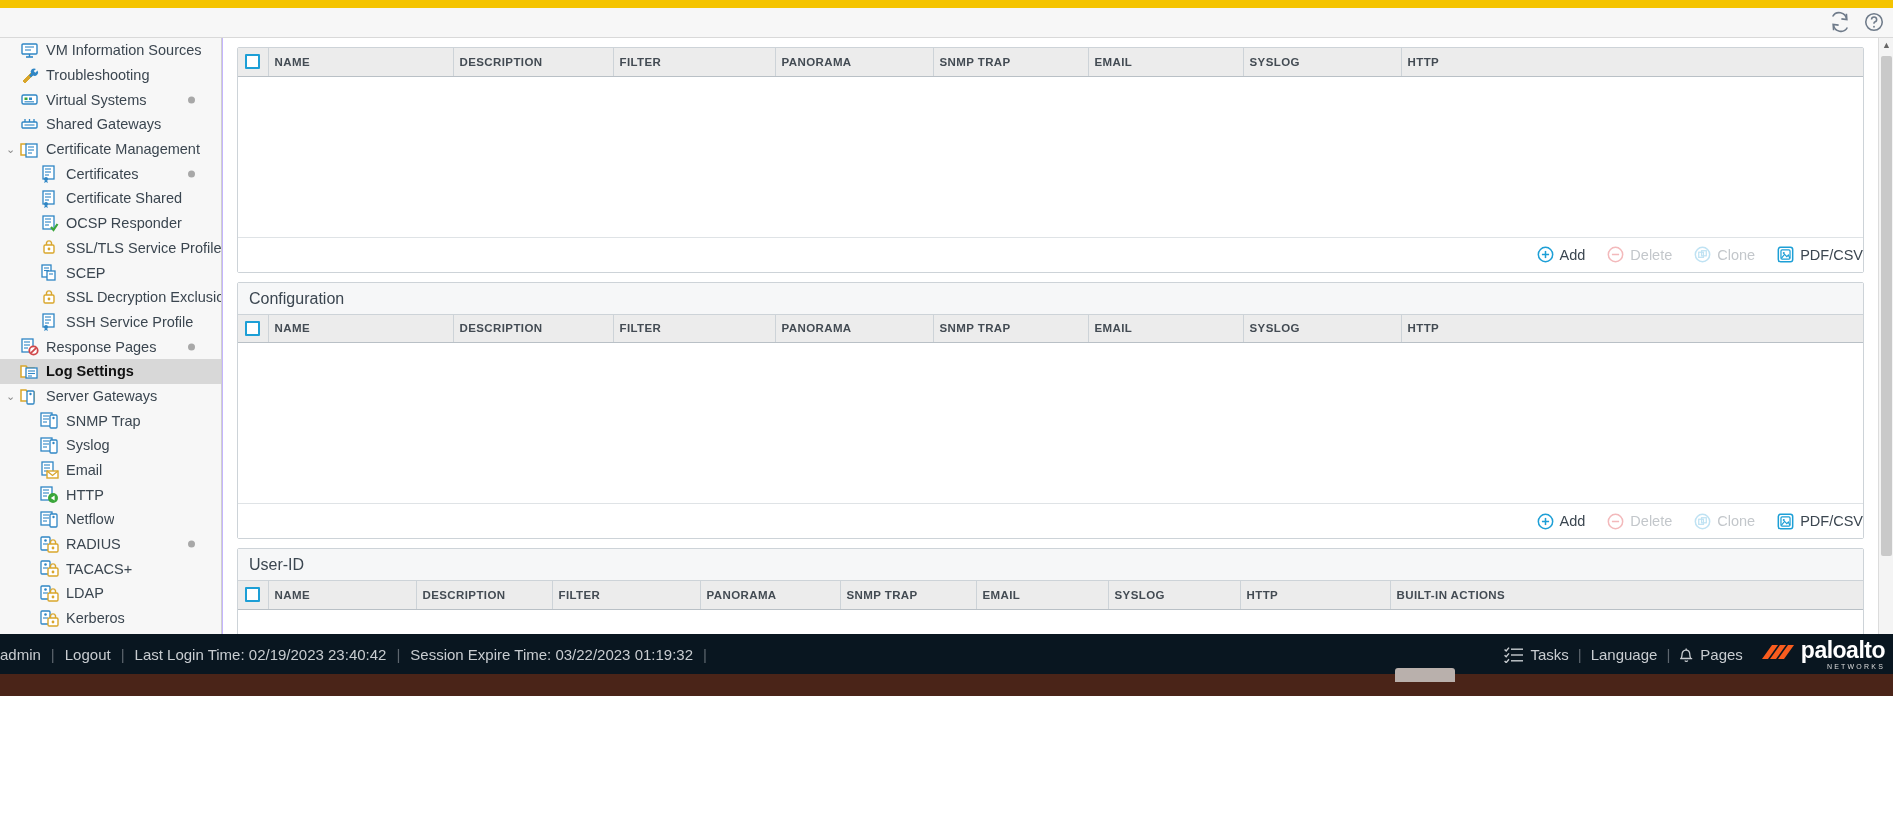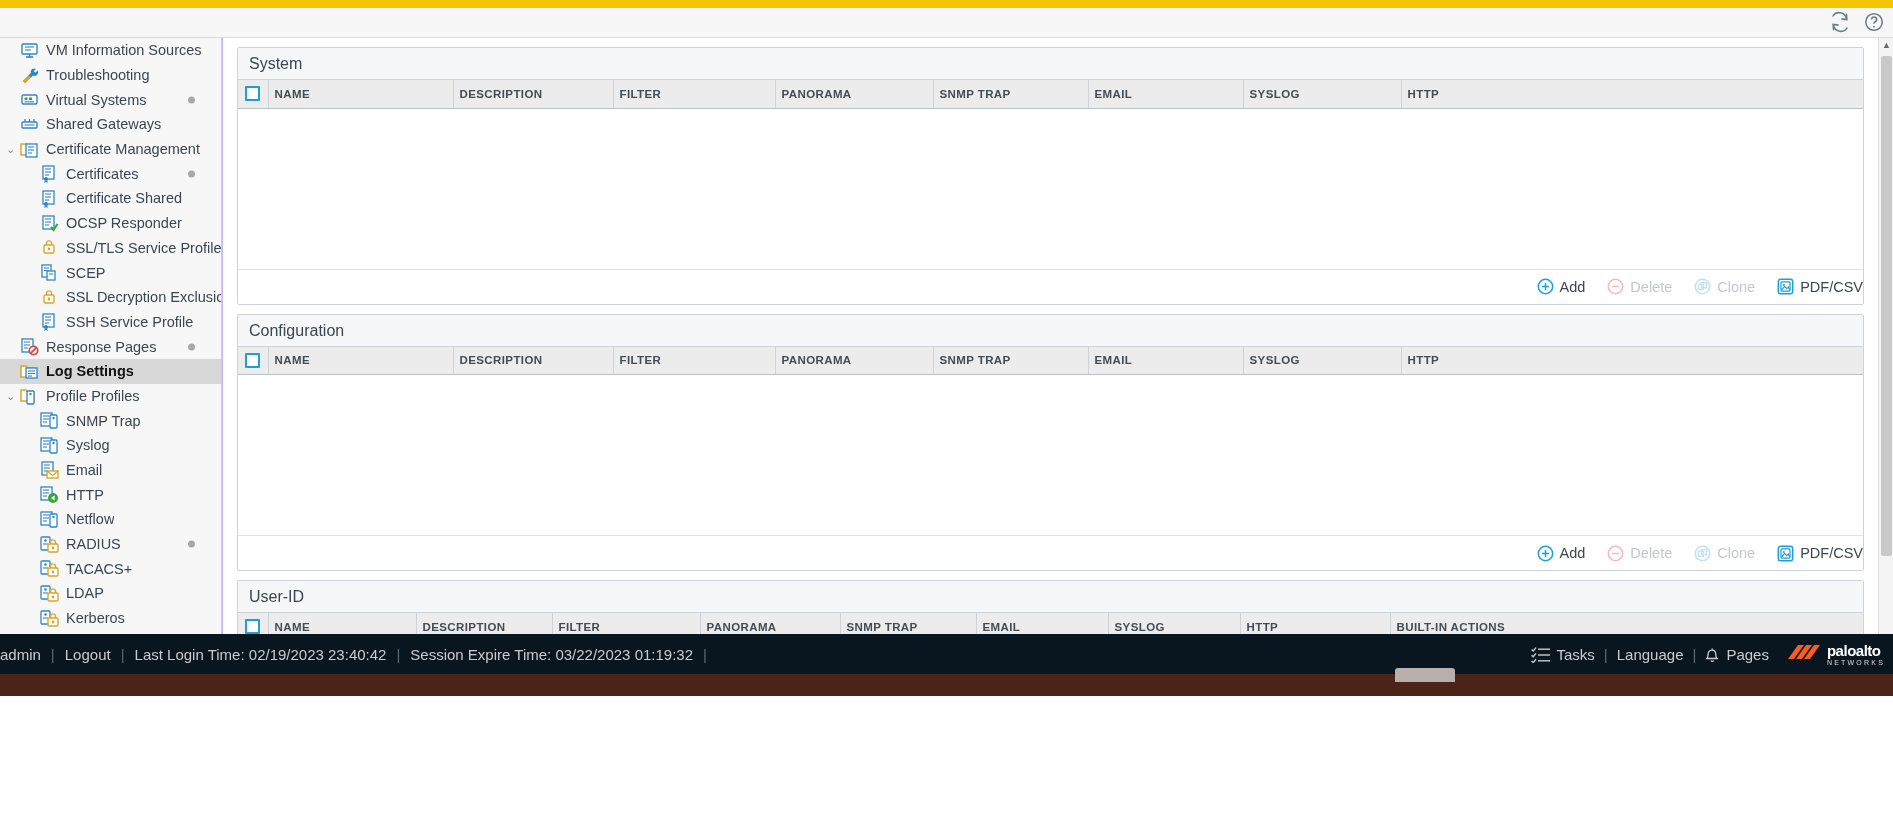--- a/index.html
+++ b/index.html
@@ -155,21 +155,21 @@
     display: flex; align-items: center;
   }
   .sb-left { position: absolute; left: 0px; display: flex; align-items: flex-start; gap: 2px; white-space: nowrap; }
   .sb-left span.sep { color: #5d666e; padding: 0 8px; }
   .sb-right {
     position: absolute; right: 8px; display: flex; align-items: center; gap: 9px; white-space: nowrap;
   }
   .sb-right .sep { color: #5d666e; }
   .sb-item { display: flex; gap: 6px; color: #c8ccd0; cursor: pointer; }
   .pa-logo { display: flex; align-items: center; gap: 7px; margin-left: 8px; }
-  .pa-word { font-size: 15px; font-weight: bold; color: #fff; letter-spacing: -0.5px; line-height: 1; }
+  .pa-word { font-size: 23px; font-weight: bold; color: #fff; letter-spacing: -0.5px; line-height: 1; }
   .pa-sub { font-size: 7px; letter-spacing: 2.2px; color: #dcdcdc; text-align: right; margin-top: 1px; }
 
   
   .bottom-strip {
     position: absolute; left: 0; bottom: 0; width: 1893px; height: 22px;
     background: #4a2418;
   }
   .bottom-tab {
     position: absolute; left: 1395px; bottom: 14px;
     width: 60px; height: 14px; background: #b9b0ac; border-radius: 3px 3px 0 0;
@@ -351,21 +351,21 @@
             </svg></span>
           <span class="nav-label">Log Settings</span>
         </div>
         <div class="nav-item lvl0">
           <span class="twisty">⌄</span>
           <span class="nav-ico"><svg width="19" height="19" viewBox="0 0 19 19">
               <path d="M1 4 h5 l1.5 2 h6.5 v9 h-13 z" fill="#ffffff" stroke="#d9a62b" stroke-width="1.5"></path>
               <rect x="7" y="5" width="7" height="13" rx="1" fill="#ffffff" stroke="#2f86c5" stroke-width="1.3"></rect>
               <circle cx="10.5" cy="8" r="1.2" fill="#2f86c5"></circle>
             </svg></span>
-          <span class="nav-label">Profile Profiles</span>
+          <span class="nav-label">Server Gateways</span>
         </div>
         <div class="nav-item lvl1">
           <span class="nav-ico"><svg width="19" height="19" viewBox="0 0 19 19">
               <rect x="1" y="2" width="11" height="13" fill="#ffffff" stroke="#2f86c5" stroke-width="1.3"></rect>
               <line x1="3" y1="5" x2="9" y2="5" stroke="#2f86c5" stroke-width="1.1"></line>
               <line x1="3" y1="8" x2="9" y2="8" stroke="#2f86c5" stroke-width="1.1"></line>
               <line x1="3" y1="11" x2="7" y2="11" stroke="#2f86c5" stroke-width="1.1"></line>
               <rect x="10" y="4" width="7" height="13" rx="1" fill="#ffffff" stroke="#2f86c5" stroke-width="1.3"></rect>
               <circle cx="13.5" cy="7" r="1.2" fill="#2f86c5"></circle>
             </svg></span>
@@ -470,21 +470,20 @@
   </div>
 
   <div class="sb-hscroll">
     <div class="thumb"></div>
     <div class="arr">▶</div>
   </div>
 
   <div class="main">
     <div class="content-scroll-area" id="panels-host">
         <div class="panel">
-          <div class="panel-title">System</div>
           <table class="grid">
             <colgroup>
               <col style="width: 30px;">
               <col style="width: 185px;">
               <col style="width: 160px;">
               <col style="width: 162px;">
               <col style="width: 158px;">
               <col style="width: 155px;">
               <col style="width: 155px;">
               <col style="width: 158px;">

